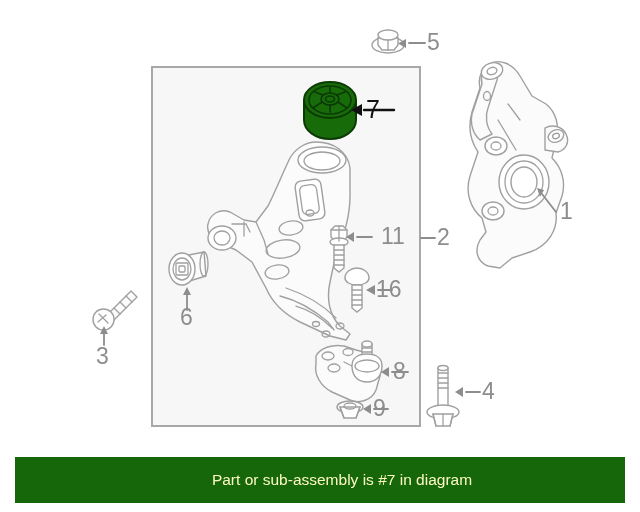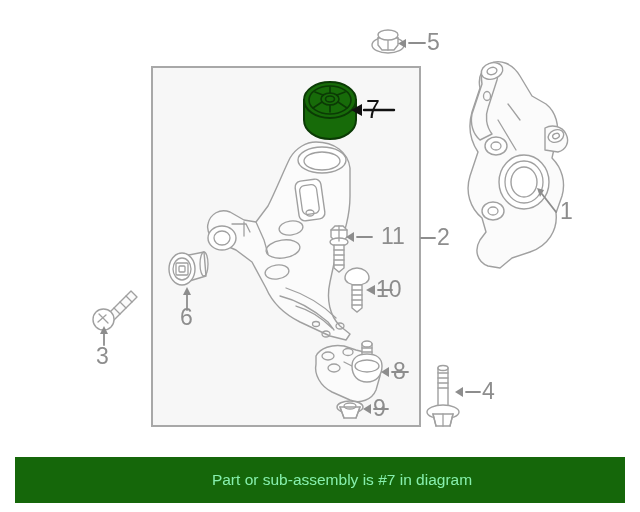--- a/index.html
+++ b/index.html
@@ -31,21 +31,21 @@
     line-height:1;
     white-space:nowrap;
   }
   .label.dark{color:#111111;font-size:25px;}
 
   
   .banner{
     position:absolute;
     left:15px;top:457px;width:610px;height:46px;
     background:#15670a;
-    color:#86efac;
+    color:#fef9c3;
     display:flex;
     flex-direction:column;
     align-items:center;
     justify-content:center;
     box-sizing:border-box;
     font-size:15.5px;
     line-height:1.32;
     padding-left:44px;
   }
   .banner div{white-space:nowrap;}
@@ -268,20 +268,20 @@
 
   <span class="label" style="left:560px;top:200px;">1</span>
   <span class="label" style="left:437px;top:226px;">2</span>
   <span class="label" style="left:96px;top:345px;">3</span>
   <span class="label" style="left:482px;top:380px;">4</span>
   <span class="label" style="left:427px;top:31px;">5</span>
   <span class="label" style="left:180px;top:306px;">6</span>
   <span class="label dark" style="left:366px;top:97px;">7</span>
   <span class="label" style="left:393px;top:360px;">8</span>
   <span class="label" style="left:373px;top:397px;">9</span>
-  <span class="label" style="left:376px;top:278px;">10</span>
+  <span class="label" style="left:376px;top:278px;">16</span>
   <span class="label" style="left:361px;top:225px;margin-left:20px;">11</span>
 
   <div class="banner">
     <div>Part or sub-assembly is #7 in diagram</div>
   </div>
 
 </div>
 
 </body></html>

